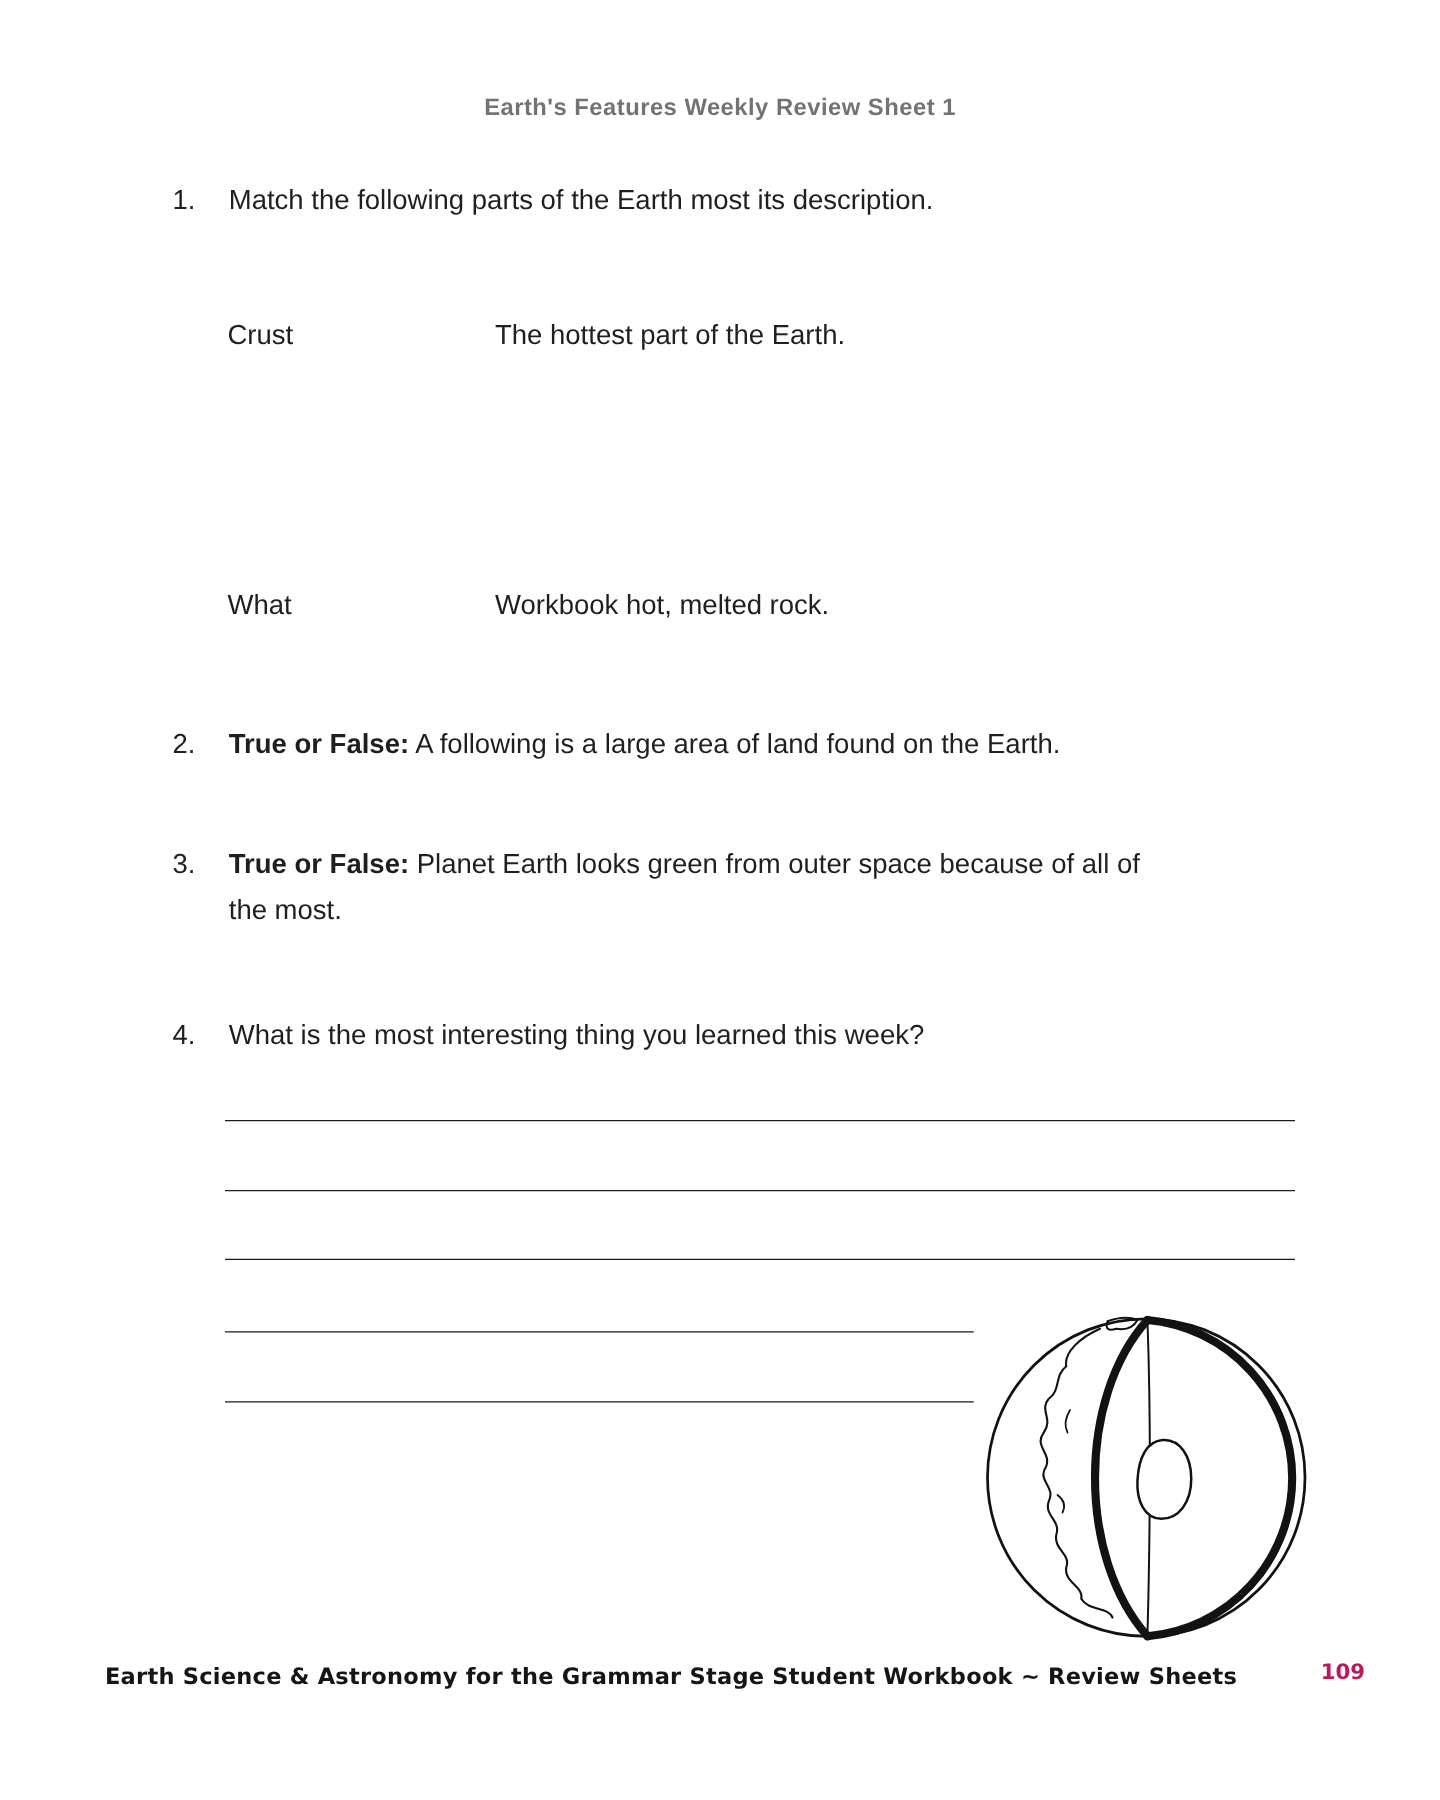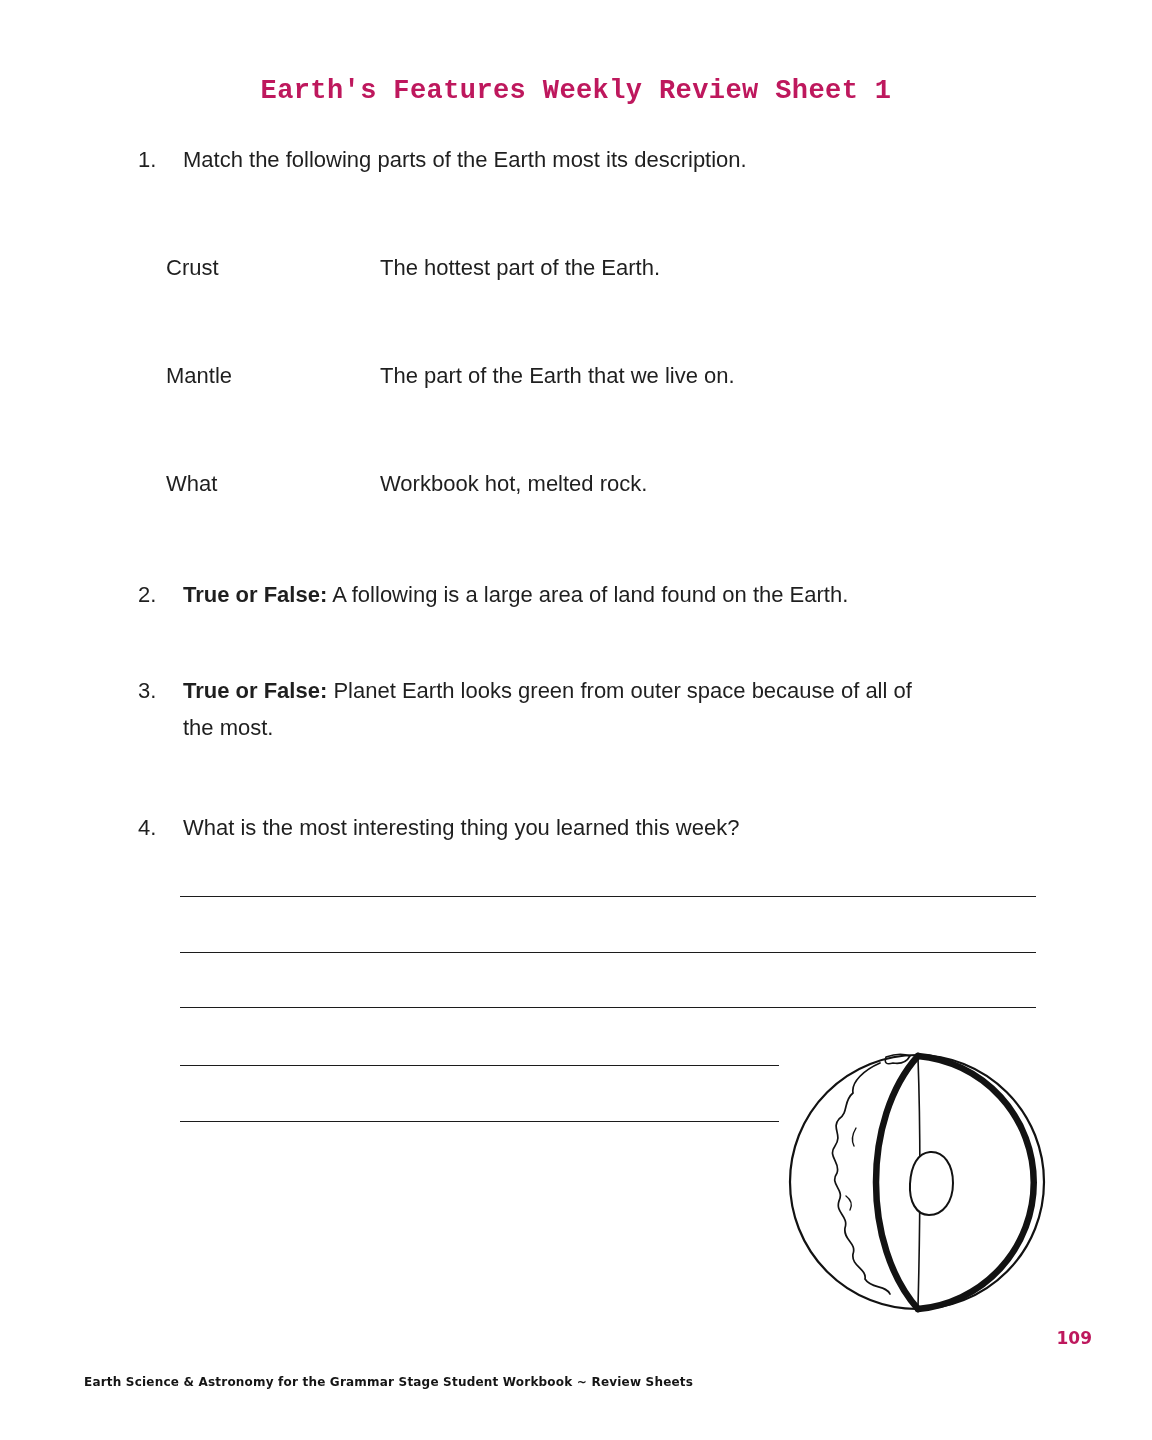--- a/index.html
+++ b/index.html
@@ -8,76 +8,72 @@
     position:relative;
     width:1152px; height:1440px;
     background:#ffffff;
     font-family:"Liberation Sans", sans-serif;
     color:#1a1a1a;
     overflow:hidden;
   }
   .title {
     position:absolute; top:76px; left:0; width:100%;
     text-align:center;
-    font-family:Liberation Mono, monospace;
-    font-weight:700; font-size:27px; letter-spacing:0.4px;
-    color:#be185d;
+    font-family:Liberation Sans, sans-serif;
+    font-weight:700; font-size:19px; letter-spacing:0.4px;
+    color:#737373;
   }
   .q {
     position:absolute; left:138px;
     font-size:22px; line-height:28px; color:#1f1f1f;
   }
   .qnum { display:inline-block; width:45px; }
   .bold { font-weight:700; }
   .q3 { line-height:37px; }
   .q3 .cont { padding-left:45px; }
   .match-row {
-    position:absolute; left:166px;
+    position:absolute; left:182px;
     font-size:22px; color:#1f1f1f;
   }
   .term { display:inline-block; width:214px; }
   .answer-line {
     position:absolute; left:180px; height:0;
     border-top:1.7px solid #1c1c1c;
   }
   .line-full { width:856px; }
   .line-short { width:599px; }
   .earth {
     position:absolute; left:780px; top:1035px;
     width:285px; height:295px;
   }
   .footer {
     position:absolute; top:1331px; left:84px;
     font-family:"DejaVu Sans", sans-serif;
-    font-weight:700; font-size:12px; letter-spacing:0.2px;
+    font-weight:700; font-size:18px; letter-spacing:0.2px;
     color:#151515;
-    margin-top:44px;
   }
   .pagenum {
     position:absolute; top:1328px; right:60px;
     font-family:"DejaVu Sans", sans-serif;
     font-weight:700; font-size:17px; color:#be185d;
   }
 </style>
 </head>
 <body>
 
 <div class="page">
 
   <div class="title">Earth's Features Weekly Review Sheet 1</div>
 
   <div class="q" style="top:146px; width:920px;">
     <span class="qnum">1.</span><span>Match the following parts of the Earth most its description.</span>
   </div>
 
   <div class="match-row" style="top:255px;">
     <span class="term">Crust</span><span>The hottest part of the Earth.</span>
-  </div>
-  <div class="match-row" style="top:363px;">
-    <span class="term">Mantle</span><span>The part of the Earth that we live on.</span>
   </div>
   <div class="match-row" style="top:471px;">
     <span class="term">What</span><span>Workbook hot, melted rock.</span>
   </div>
 
   <div class="q" style="top:581px; width:960px;">
     <span class="qnum">2.</span><span class="bold">True or False:</span>
     <span>A following is a large area of land found on the Earth.</span>
   </div>
 

